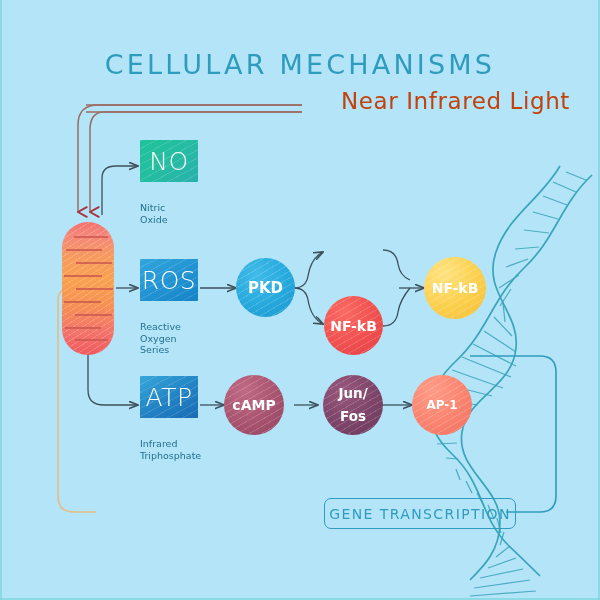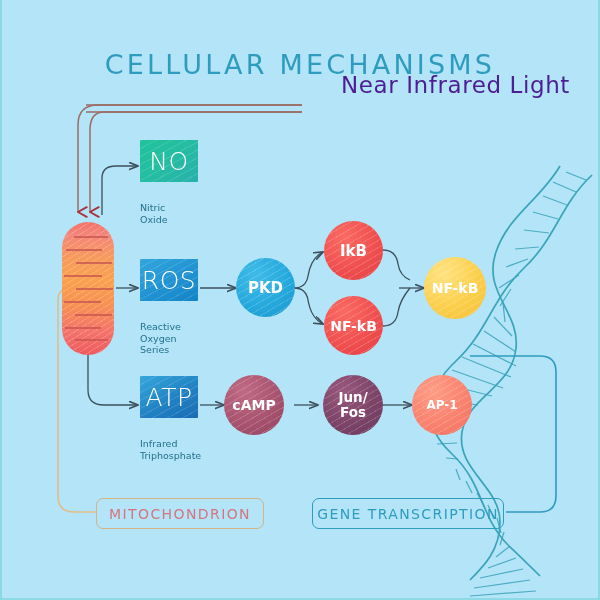--- a/index.html
+++ b/index.html
@@ -14,23 +14,23 @@
 
   
   .title-main{
     position:absolute;left:0;top:49px;width:600px;
     text-align:center;
     font-size:27px;letter-spacing:3.2px;
     color:#2e9cbf;font-weight:400;
     font-family:"DejaVu Sans", sans-serif;
   }
   .title-sub{
-    position:absolute;right:66px;top:72px;
+    position:absolute;right:66px;top:88px;
     font-size:23px;letter-spacing:0.6px;
-    color:#4c1d95;font-weight:400;
+    color:#c2410c;font-weight:400;
     font-family:"DejaVu Sans", sans-serif;
   }
   .sqbox{
     position:absolute;width:58px;height:42px;
     display:flex;align-items:center;justify-content:center;
     color:#ffffff;font-size:25px;font-weight:300;letter-spacing:0.5px;
     font-family:"DejaVu Sans", sans-serif;
     overflow:hidden;
   }
   .sqbox .sheen{
@@ -86,21 +86,21 @@
     display:flex;align-items:center;justify-content:center;
     border-radius:7px;background:transparent;
     font-family:"DejaVu Sans", sans-serif;
     letter-spacing:1.4px;
   }
   #pill-mito{
     left:96px;top:498px;width:166px;height:29px;
     border:1.6px solid #d5b382;color:#d4767f;font-size:14px;
   }
   #pill-gene{
-    left:312px;top:498px;width:190px;height:29px;
+    left:324px;top:498px;width:190px;height:29px;
     border:1.6px solid #2e9cbf;color:#2e9cbf;font-size:14px;
   }
 </style>
 </head>
 <body>
 
 <div id="stage">
 
   <svg id="svg-layer" viewBox="0 0 600 600">
     <defs>
@@ -261,52 +261,46 @@
   </div>
   <div class="caption" style="left:140px;top:438px;">Infrared
 Triphosphate</div>
 
   <div class="circ" style="left:236px;top:258px;width:59px;height:59px;font-size:15px;
        background:radial-gradient(circle at 34% 28%,#3fbbe8 0%,#25a9dd 55%,#1c96cb 100%);justify-content:center;">
     <div class="sheen"></div>
     <span>PKD</span>
   </div>
 
-  <div class="circ" style="left:324px;top:221px;width:59px;height:59px;font-size:15px;
-       background:radial-gradient(circle at 34% 28%,#fa6a62 0%,#ef4e4e 58%,#e33f44 100%);">
-    <div class="sheen"></div>
-    <span>IkB</span>
-  </div>
 
   <div class="circ" style="left:324px;top:296px;width:59px;height:59px;font-size:14px;
        background:radial-gradient(circle at 34% 28%,#fa6a62 0%,#ef4e4e 58%,#e33f44 100%);">
     <div class="sheen"></div>
     <span>NF-kB</span>
   </div>
 
   <div class="circ" style="left:424px;top:257px;width:62px;height:62px;font-size:14px;
        background:radial-gradient(circle at 32% 26%,#ffe382 0%,#fbcf4b 55%,#f4bf3a 100%);">
     <div class="sheen"></div>
     <span>NF-kB</span>
   </div>
 
   <div class="circ" style="left:224px;top:375px;width:60px;height:60px;font-size:14px;
        background:radial-gradient(circle at 34% 26%,#c06a85 0%,#a8536f 55%,#934460 100%);">
     <div class="sheen"></div>
     <span>cAMP</span>
   </div>
 
-  <div class="circ" style="left:323px;top:375px;width:60px;height:60px;font-size:13.5px;line-height:15px;
+  <div class="circ" style="left:323px;top:375px;width:60px;height:60px;font-size:13.5px;line-height:23px;
        background:radial-gradient(circle at 34% 26%,#99577d 0%,#7c4468 55%,#6a3a5c 100%);">
     <div class="sheen"></div>
     <span id="junfos-label">Jun/<br>Fos</span>
   </div>
 
   <div class="circ" style="left:412px;top:375px;width:60px;height:60px;font-size:12px;
        background:radial-gradient(circle at 34% 26%,#ff9c86 0%,#f9836f 55%,#f26f63 100%);">
     <div class="sheen"></div>
     <span>AP-1</span>
   </div>
 
-  <div class="pill" id="pill-mito">MITOCHONDRION</div>
   <div class="pill" id="pill-gene">GENE TRANSCRIPTION</div>
 
 </div>
 
 </body></html>

